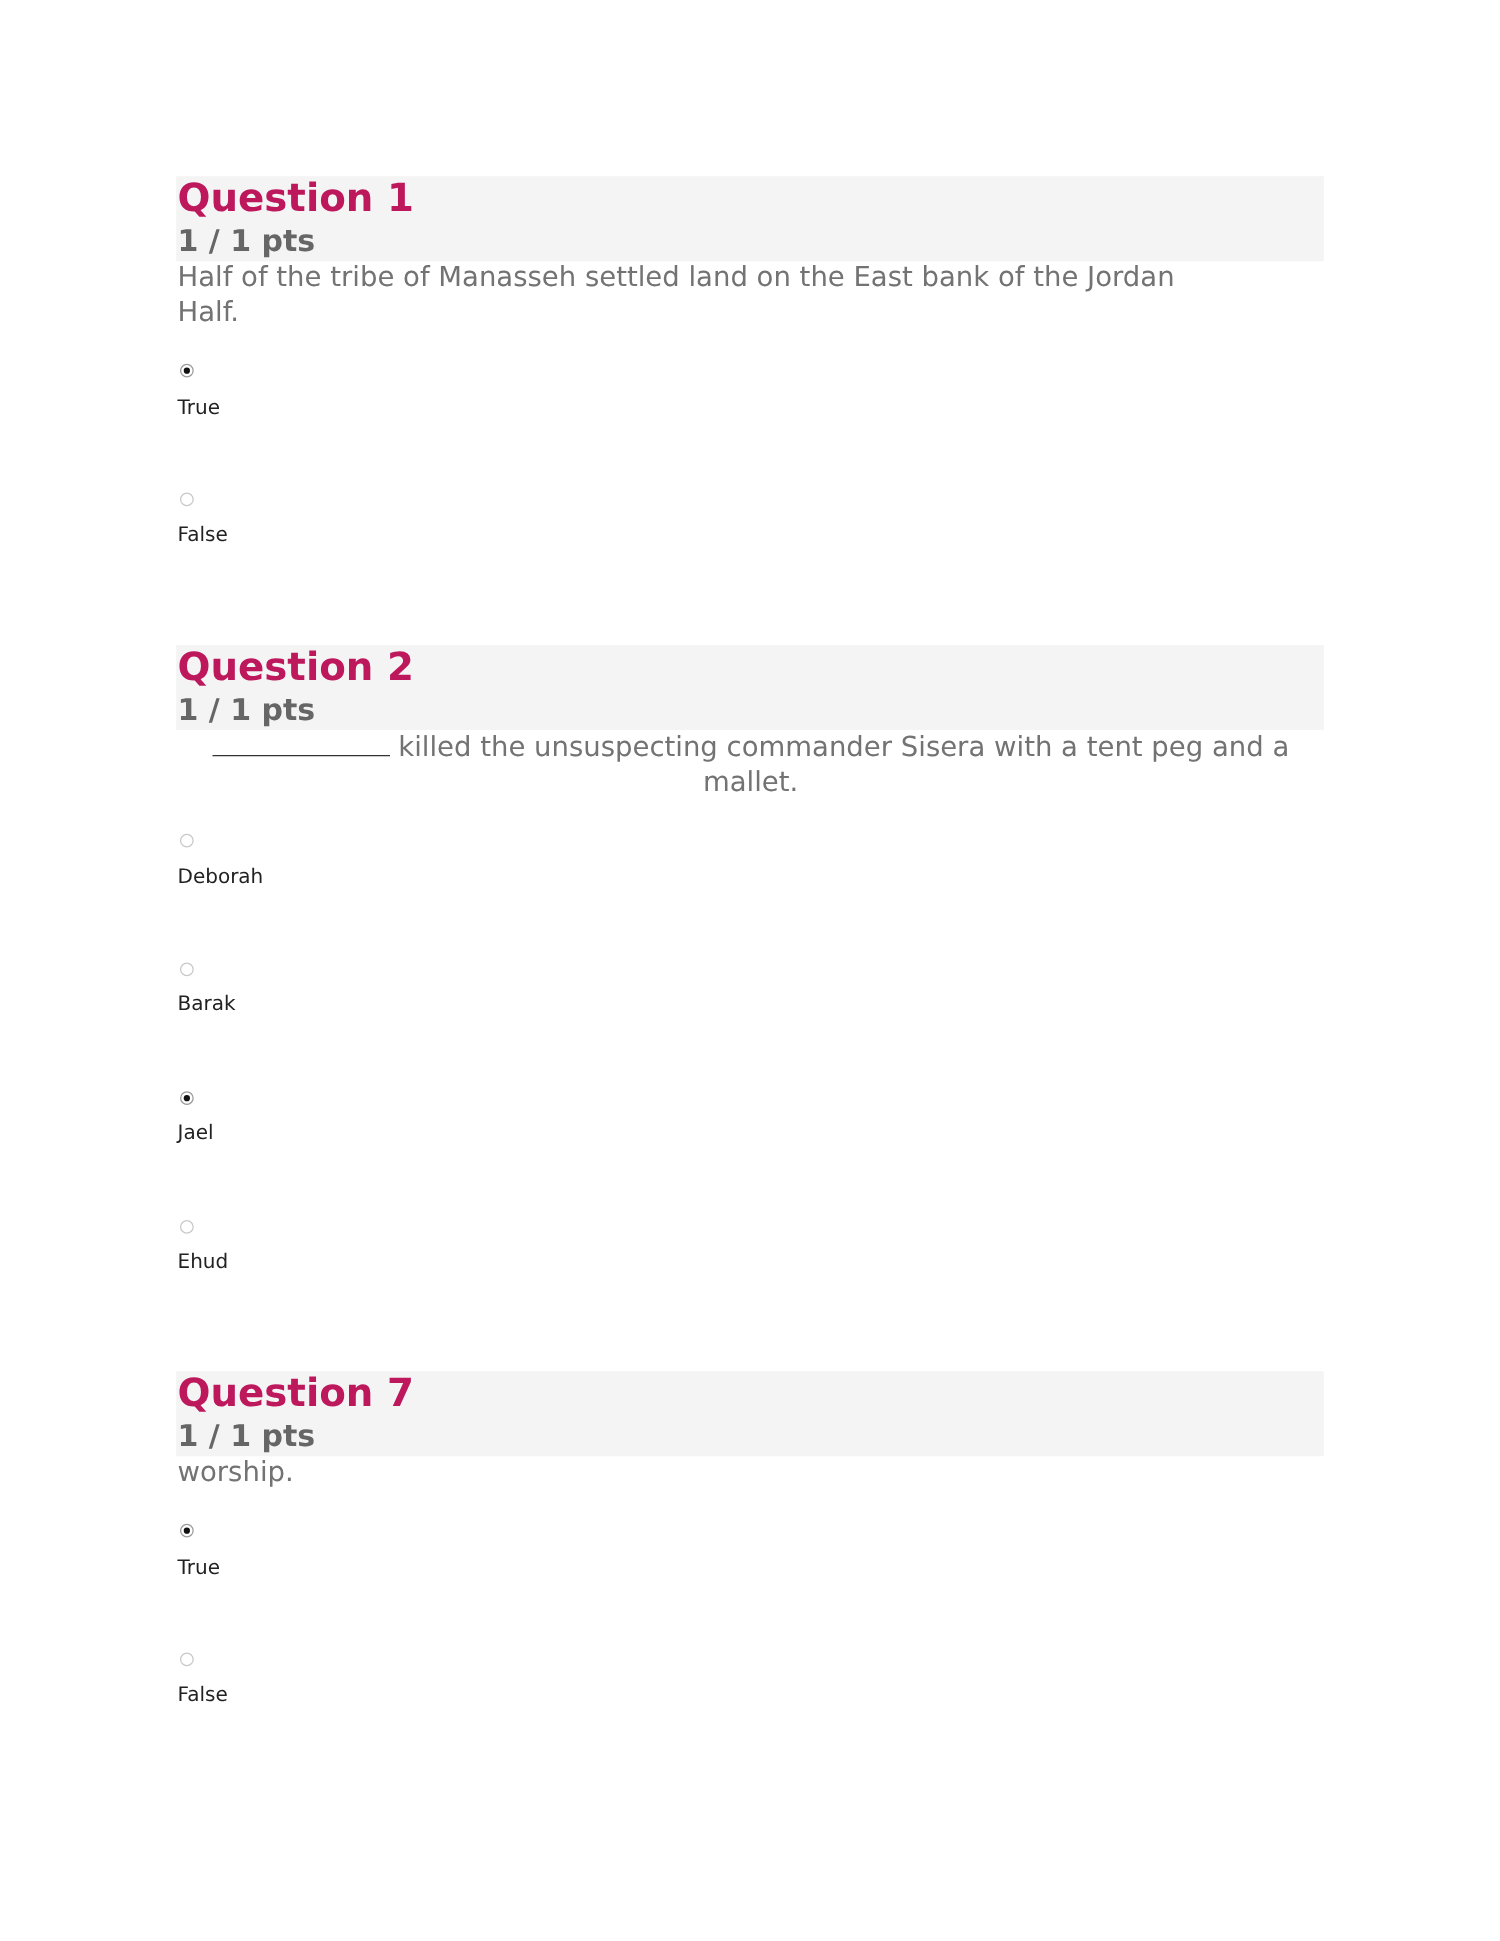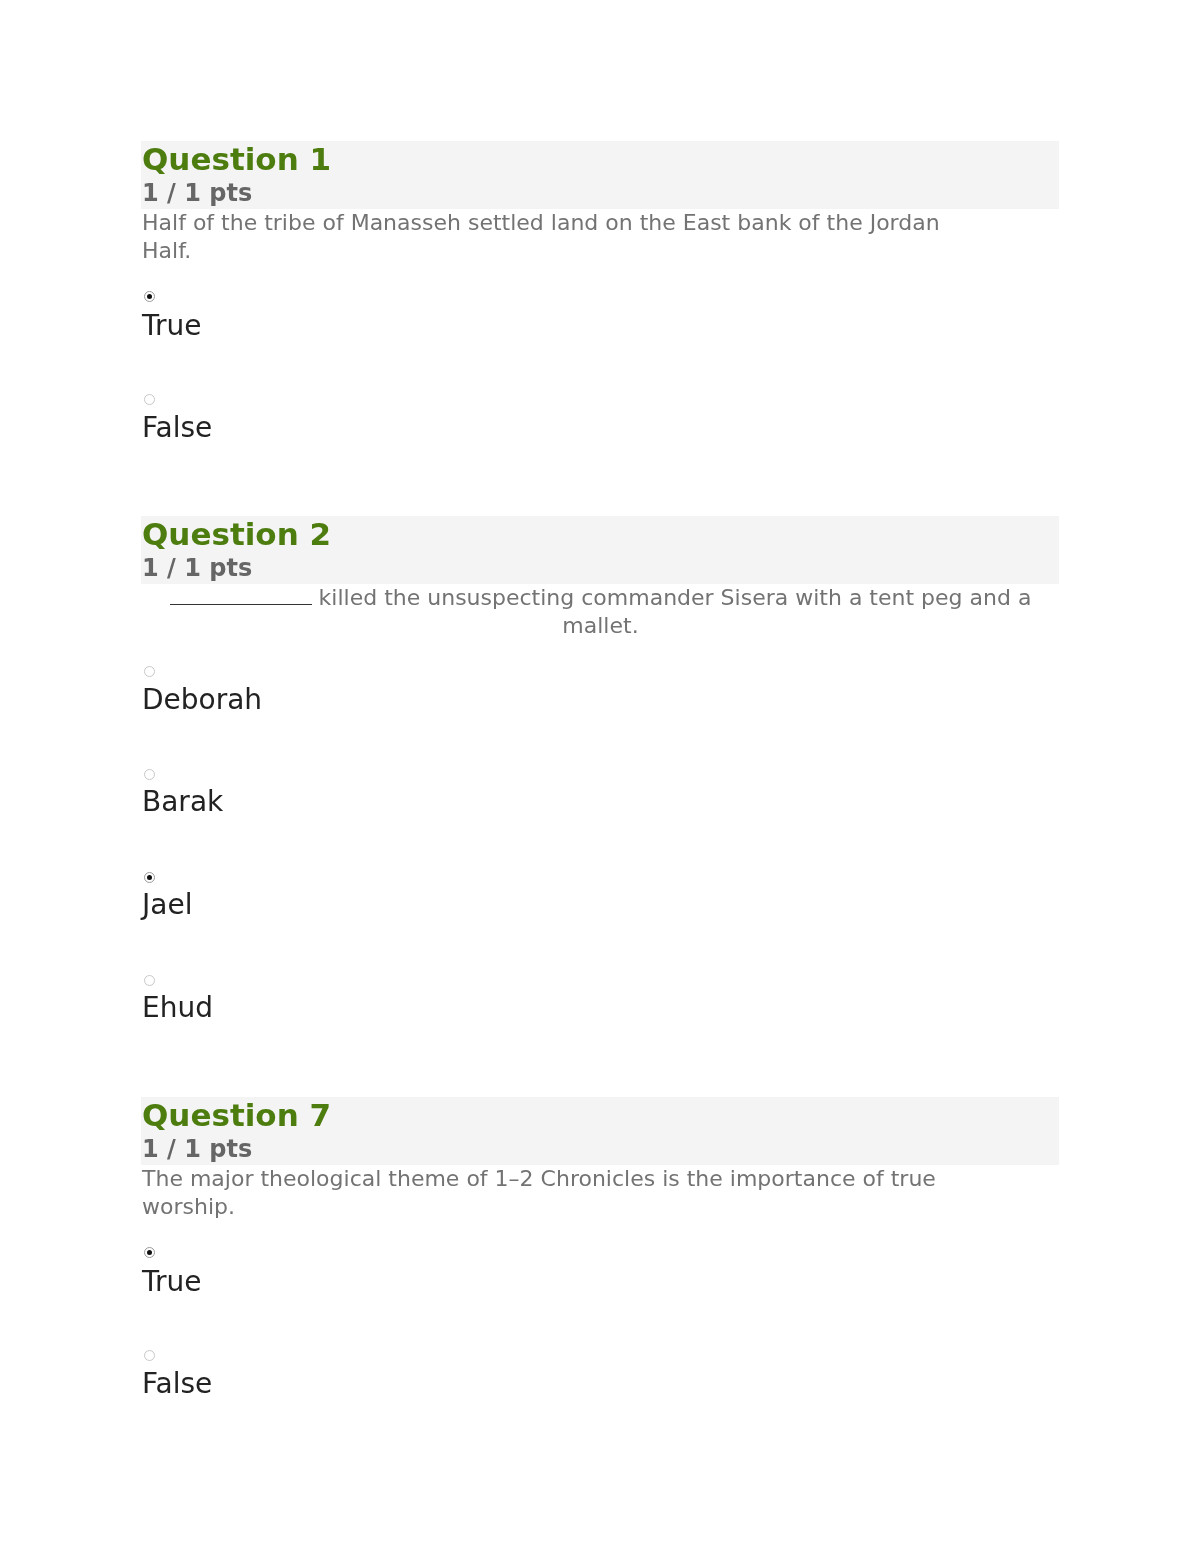--- a/index.html
+++ b/index.html
@@ -1,33 +1,33 @@
 <!DOCTYPE html>
 <html><head>
 <meta charset="utf-8">
 <style>
   html, body { margin: 0; padding: 0; background: #ffffff; }
   body { width: 1200px; height: 1553px; position: relative; overflow: hidden;
          font-family: "DejaVu Sans", sans-serif; color: #222222; }
   .question { position: absolute; left: 141px; width: 918px; }
   .q-header { background: #f4f4f4; height: 68px; position: relative; }
   .q-title { position: absolute; left: 1px; top: 0px; font-size: 31px; font-weight: bold;
-             color: #4d7c0f; line-height: 36px; white-space: nowrap; }
+             color: #be185d; line-height: 36px; white-space: nowrap; }
   .q-pts { position: absolute; left: 1px; top: 37px; font-size: 24px; font-weight: bold;
            color: #666666; line-height: 30px; white-space: nowrap; }
   .q-text { font-size: 22px; line-height: 28px; color: #737373; margin-top: 0px;
             padding-left: 1px; padding-top: 0px; }
   .blank { display: inline-block; width: 142px; border-bottom: 1px solid #333; height: 20px; vertical-align: baseline; }
   .option { position: relative; height: 103px; }
   .radio { position: absolute; left: 3px; width: 11px; height: 11px; border-radius: 50%;
            border: 1px solid #c8c8c8; background: #fff; box-sizing: border-box; }
   .radio.checked::after { content: ""; position: absolute; left: 2px; top: 2px; width: 5px; height: 5px;
            border-radius: 50%; background: #111; }
   .radio.checked { border-color: #9a9a9a; }
-  .opt-label { position: absolute; left: 1px; font-size: 28px; line-height: 28px; color: #222222; white-space: nowrap; }
+  .opt-label { position: absolute; left: 1px; font-size: 16px; line-height: 28px; color: #222222; white-space: nowrap; }
   .options { position: relative; }
 </style>
 </head>
 <body>
 
 <div class="question" style="top:141px;">
   <div class="q-header">
     <div class="q-title">Question 1</div>
     <div class="q-pts">1 / 1 pts</div>
   </div>
@@ -75,21 +75,20 @@
     </div>
   </div>
 </div>
 
 <div class="question" style="top:1097px;">
   <div class="q-header">
     <div class="q-title">Question 7</div>
     <div class="q-pts">1 / 1 pts</div>
   </div>
   <div class="q-text">
-    <div>The major theological theme of 1–2 Chronicles is the importance of true</div>
     <div>worship.</div>
   </div>
   <div class="options" style="margin-top:10px;">
     <div class="option">
       <span class="radio checked" style="top:16px;"></span>
       <span class="opt-label" style="top:37px;">True</span>
     </div>
     <div class="option">
       <span class="radio" style="top:16px;"></span>
       <span class="opt-label" style="top:36px;">False</span>

